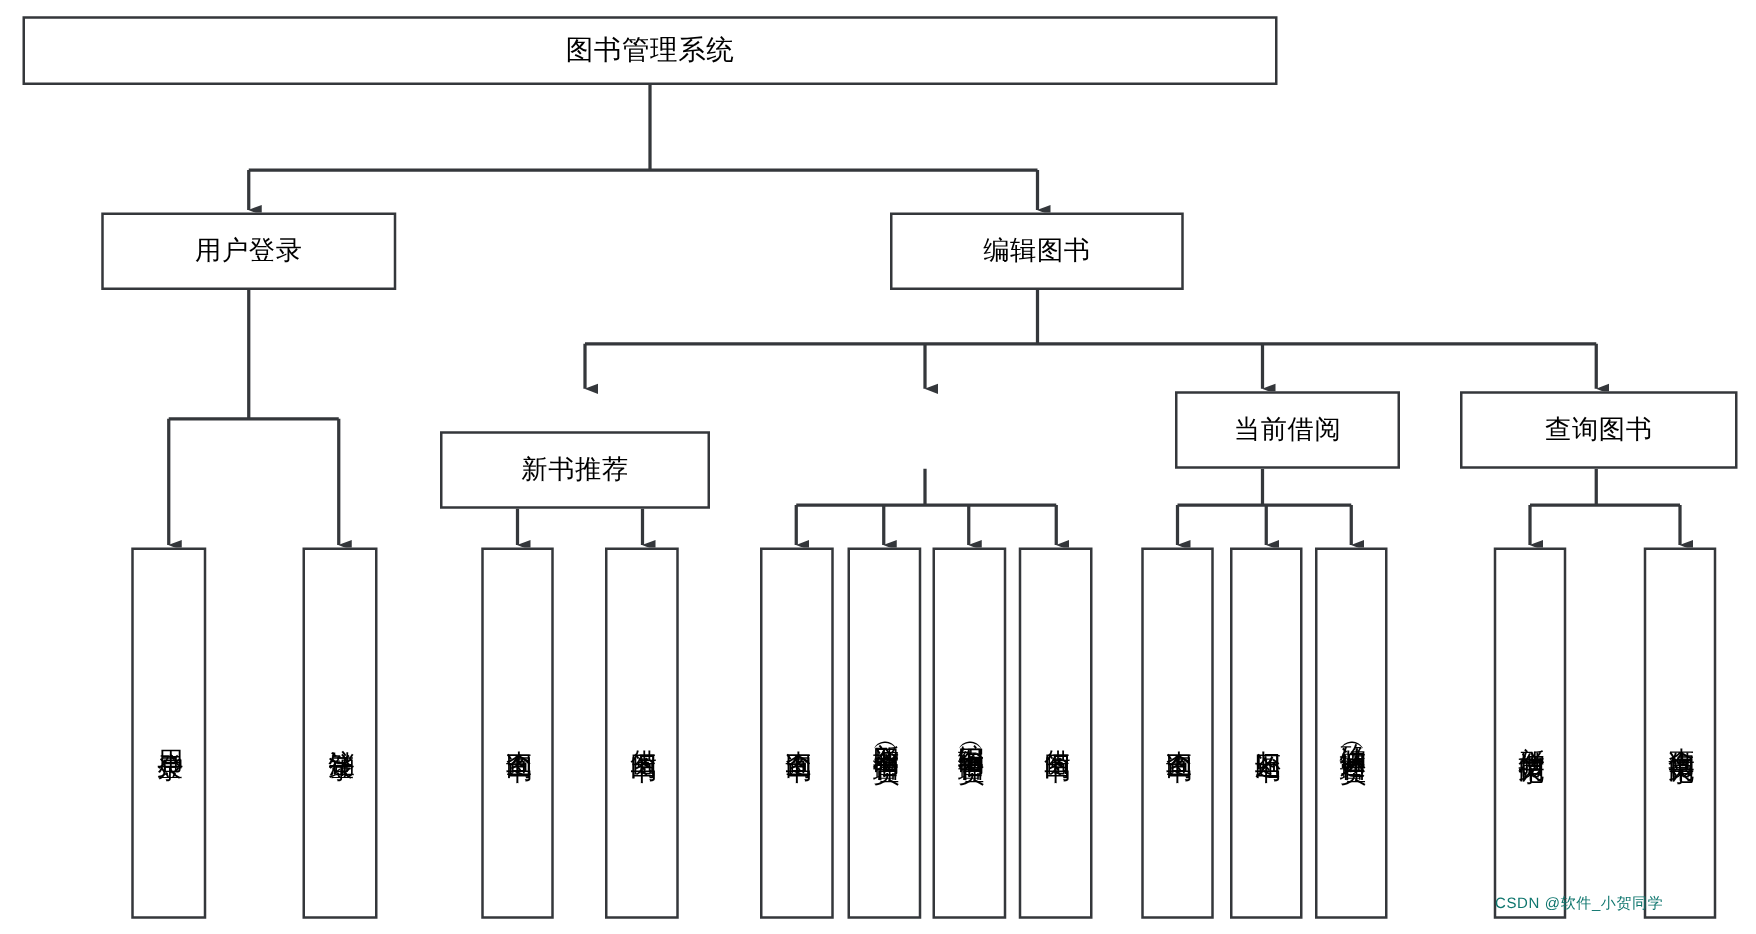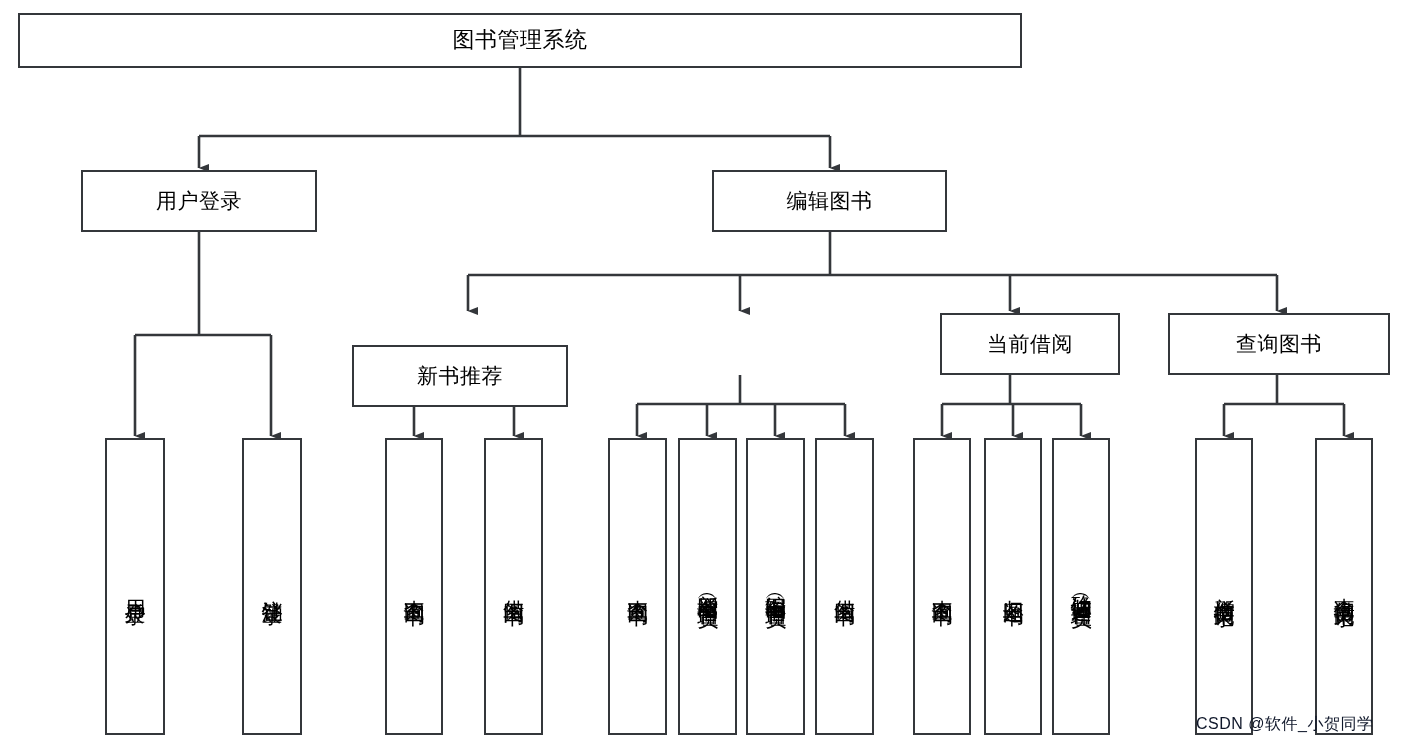--- a/index.html
+++ b/index.html
@@ -54,22 +54,22 @@
     padding: 4px 0;
   }
   .node.v .vtext {
     writing-mode: vertical-rl;
     text-orientation: upright;
     display: block;
     max-height: 100%;
   }
   .watermark {
     position: absolute;
-    font-size: 16px;
-    color: #0f172a;
+    font-size: 12px;
+    color: #0f766e;
     white-space: nowrap;
     letter-spacing: 0.5px;
     font-family: "Liberation Sans", "DejaVu Sans", sans-serif;
   }
 </style>
 </head>
 <body>
 
 <div id="canvas">
 

